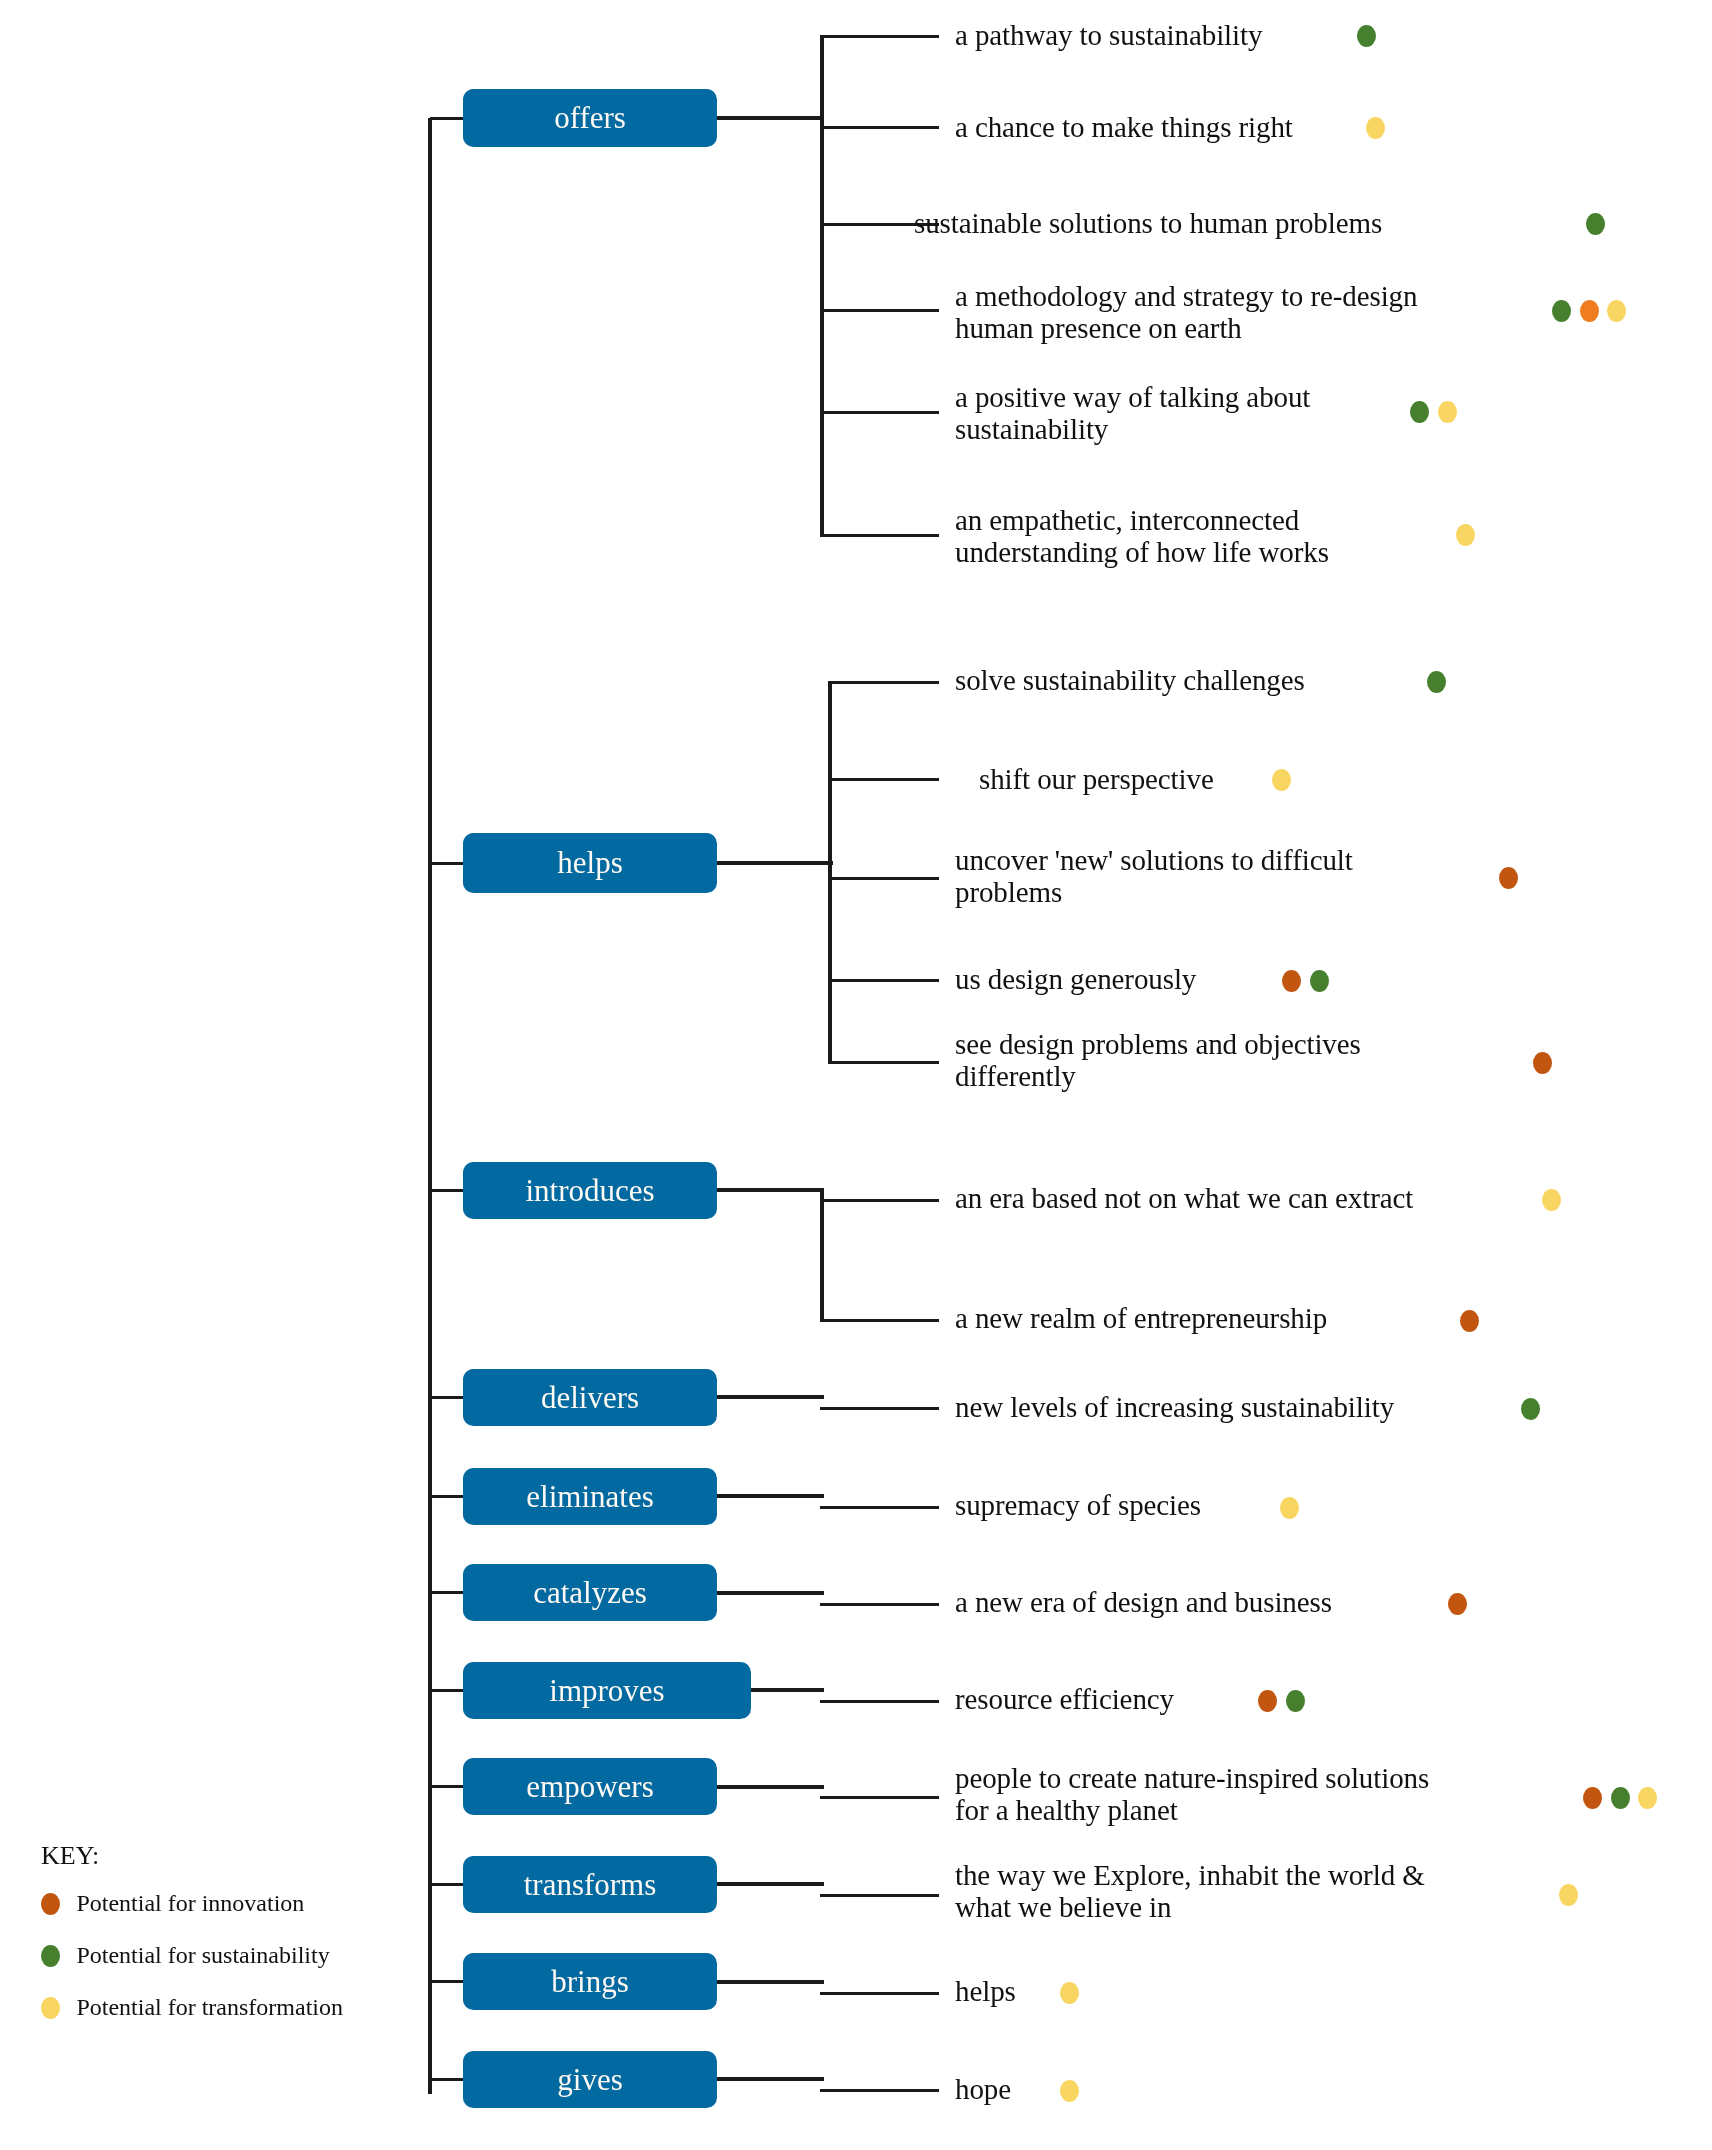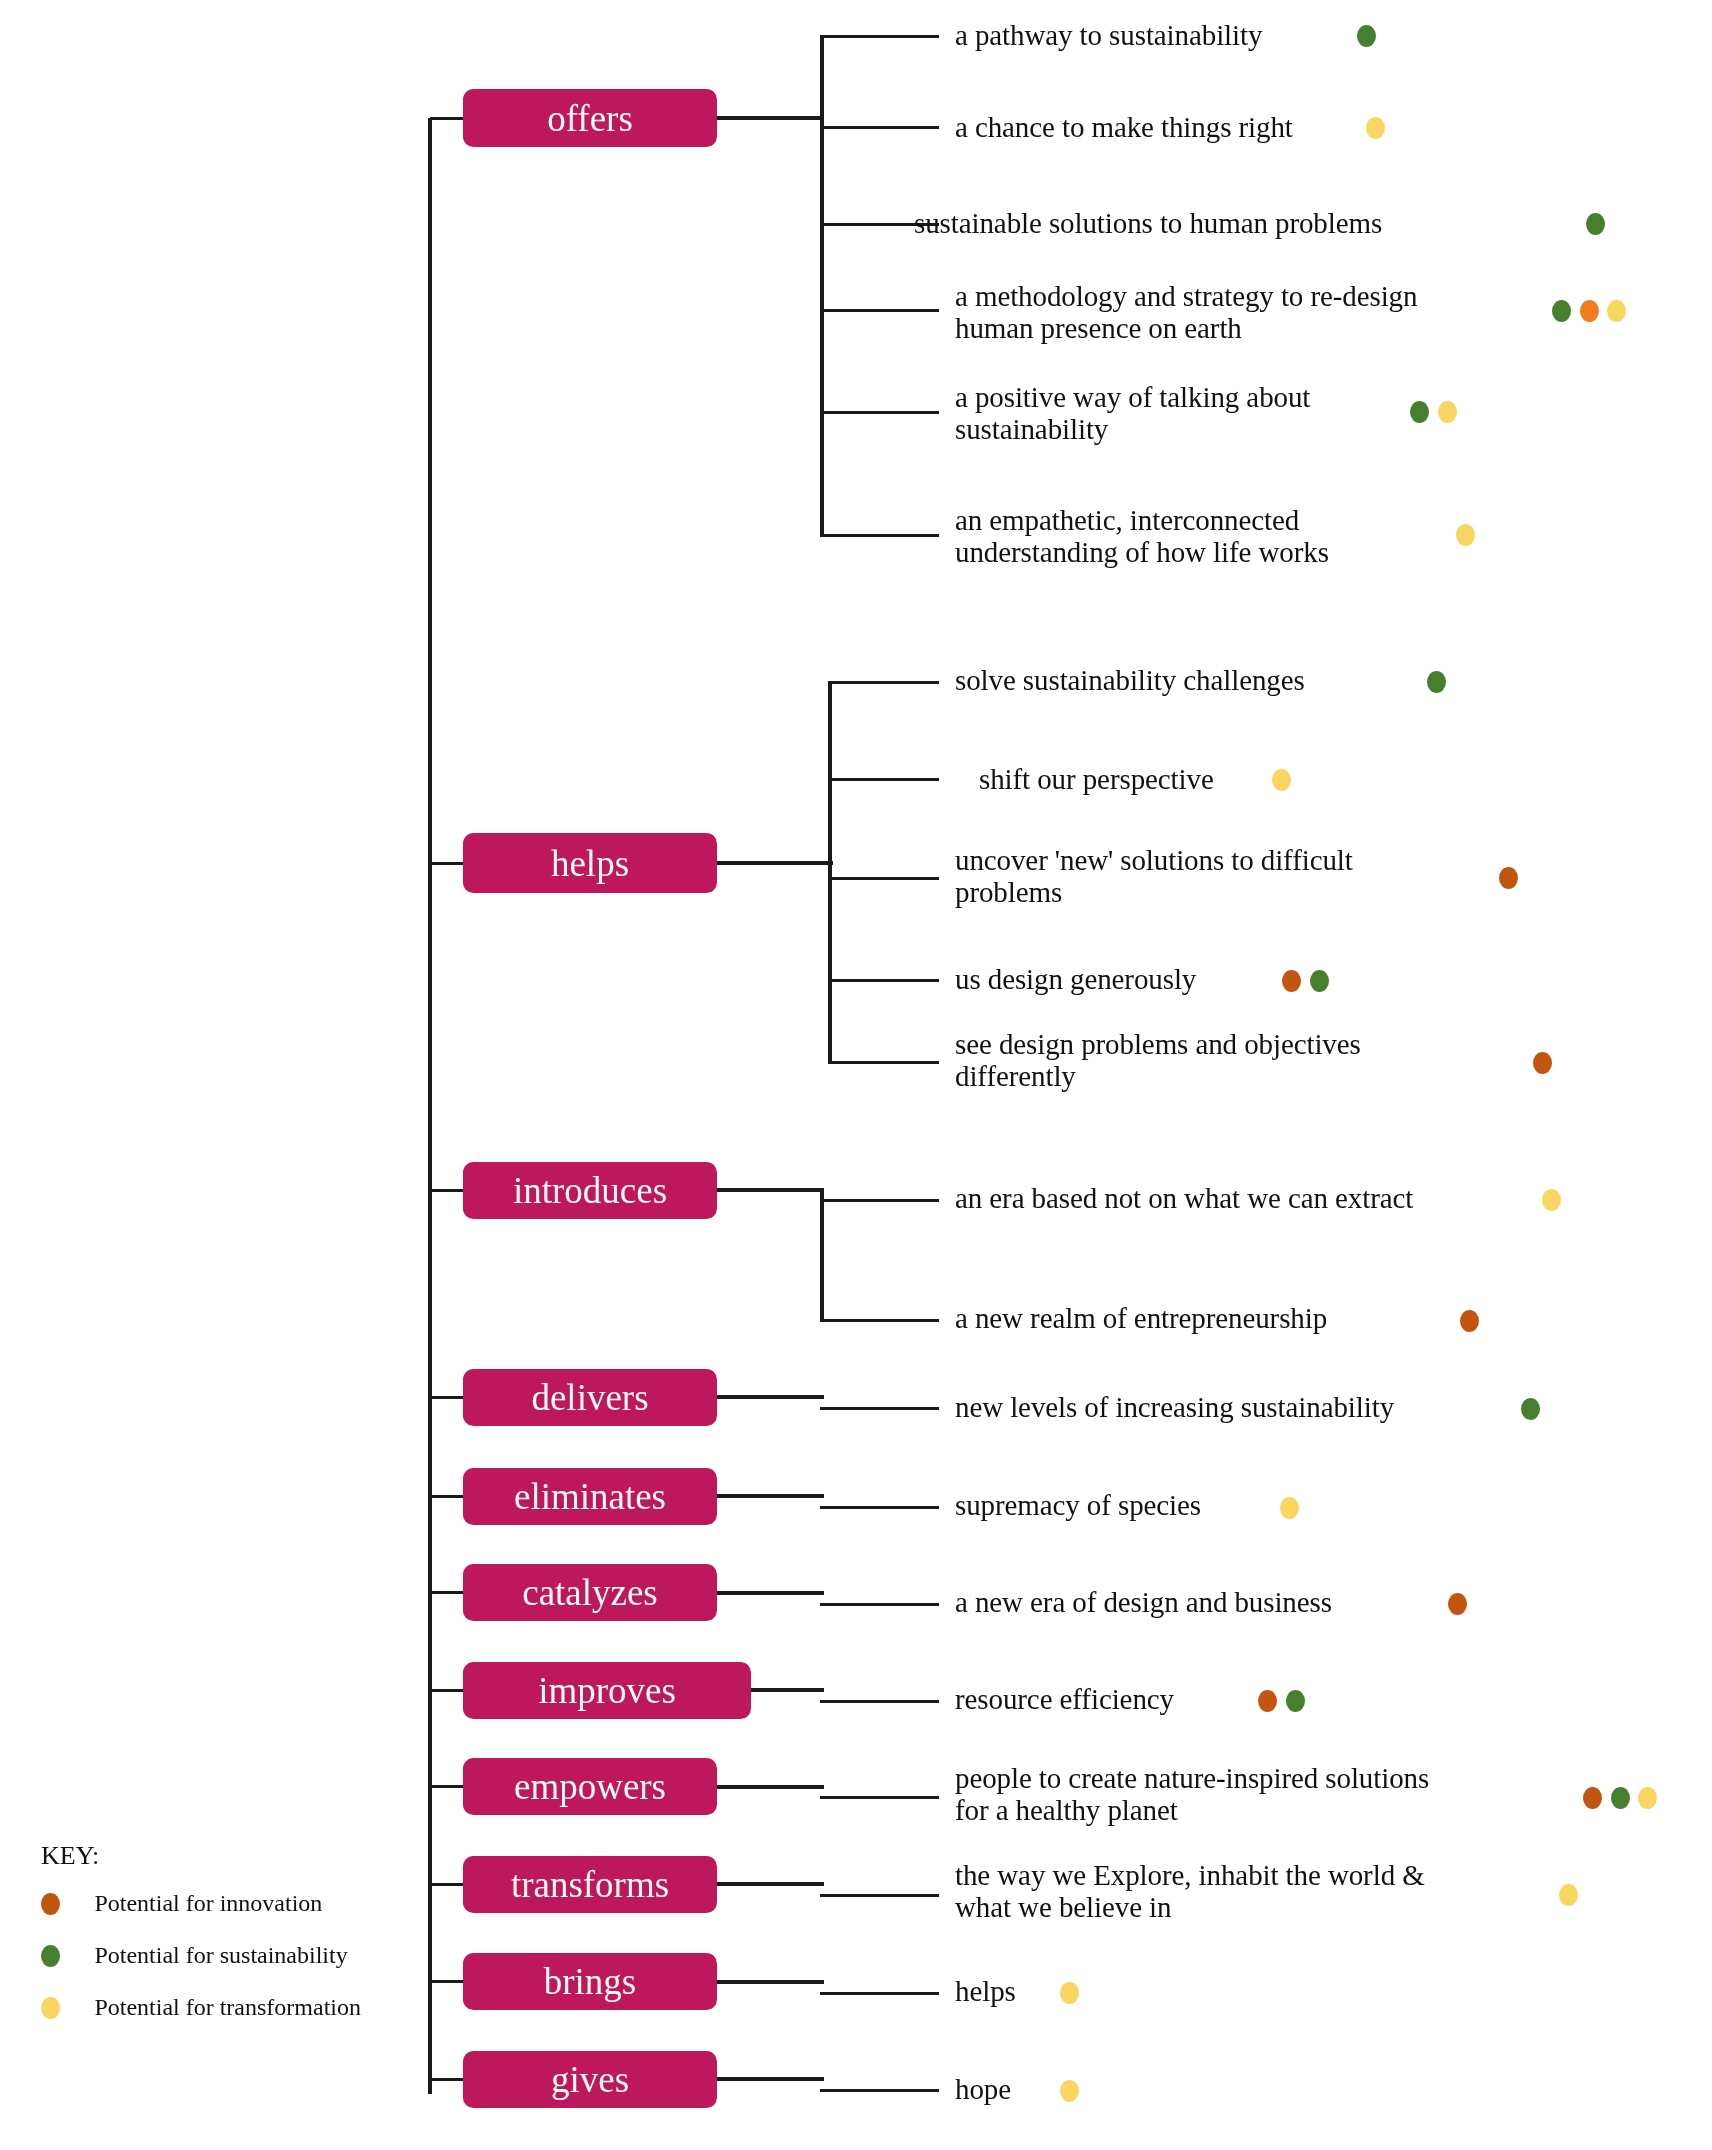--- a/index.html
+++ b/index.html
@@ -27,25 +27,25 @@
     border-radius:21px;
     display:flex;align-items:center;justify-content:center;
     color:#fdf6ef;
     font-size:41px;
     letter-spacing:0.2px;
     z-index:5;
   }
   
   .branch-node{
     position:absolute;
-    background:#be185d;
+    background:#0369a1;
     border-radius:10.6px;
     display:flex;align-items:center;justify-content:center;
     color:#fffaf4;
-    font-size:37px;
+    font-size:31px;
     z-index:5;
   }
   
   .leaf{
     position:absolute;
     display:flex;
     align-items:center;
     z-index:4;
   }
   .leaf-text{
@@ -66,21 +66,21 @@
     border-radius:50%;
     display:block;
   }
   
   .key{
     position:absolute;
     left:41px; top:1841px;
     z-index:6;
   }
   .key-title{font-size:26px;color:#111;margin-bottom:19px;}
-  .key-row{display:flex;align-items:center;margin-bottom:25px;gap:18px;}
+  .key-row{display:flex;align-items:center;margin-bottom:25px;}
   .key-dot{width:19px;height:22px;border-radius:50%;margin-right:16.4px;flex:none;}
   .key-label{font-size:24px;color:#111;}
 </style>
 </head>
 <body>
 
 <div id="stage">
 
   <div class="ln thick-v" style="left:428px; top:118px; height:1976px;"></div>
 

